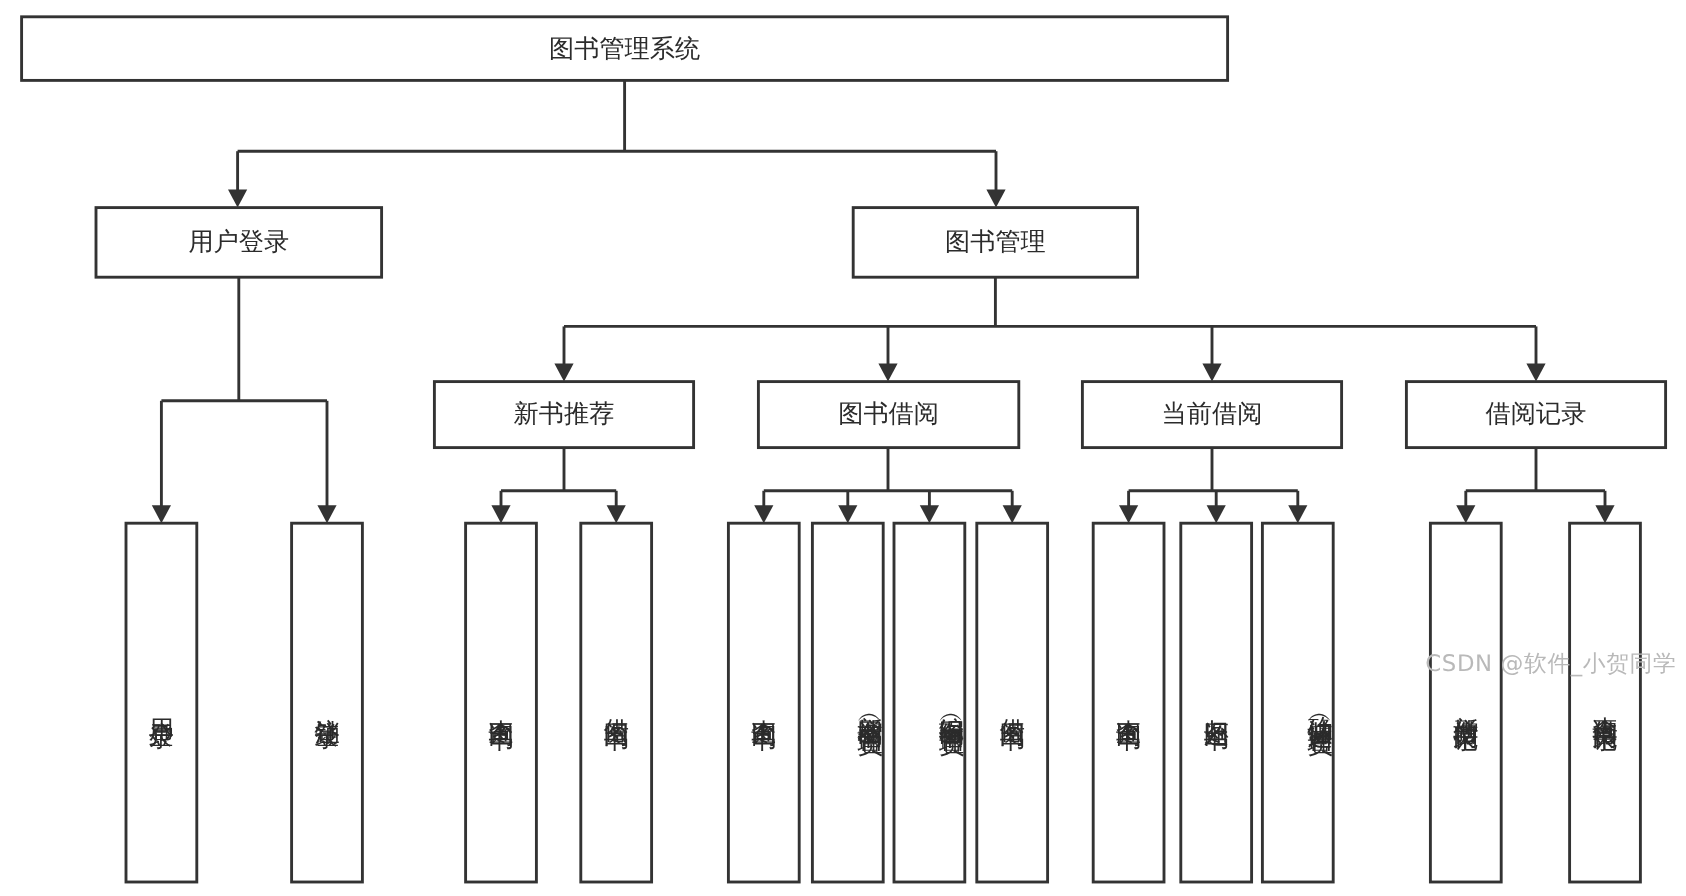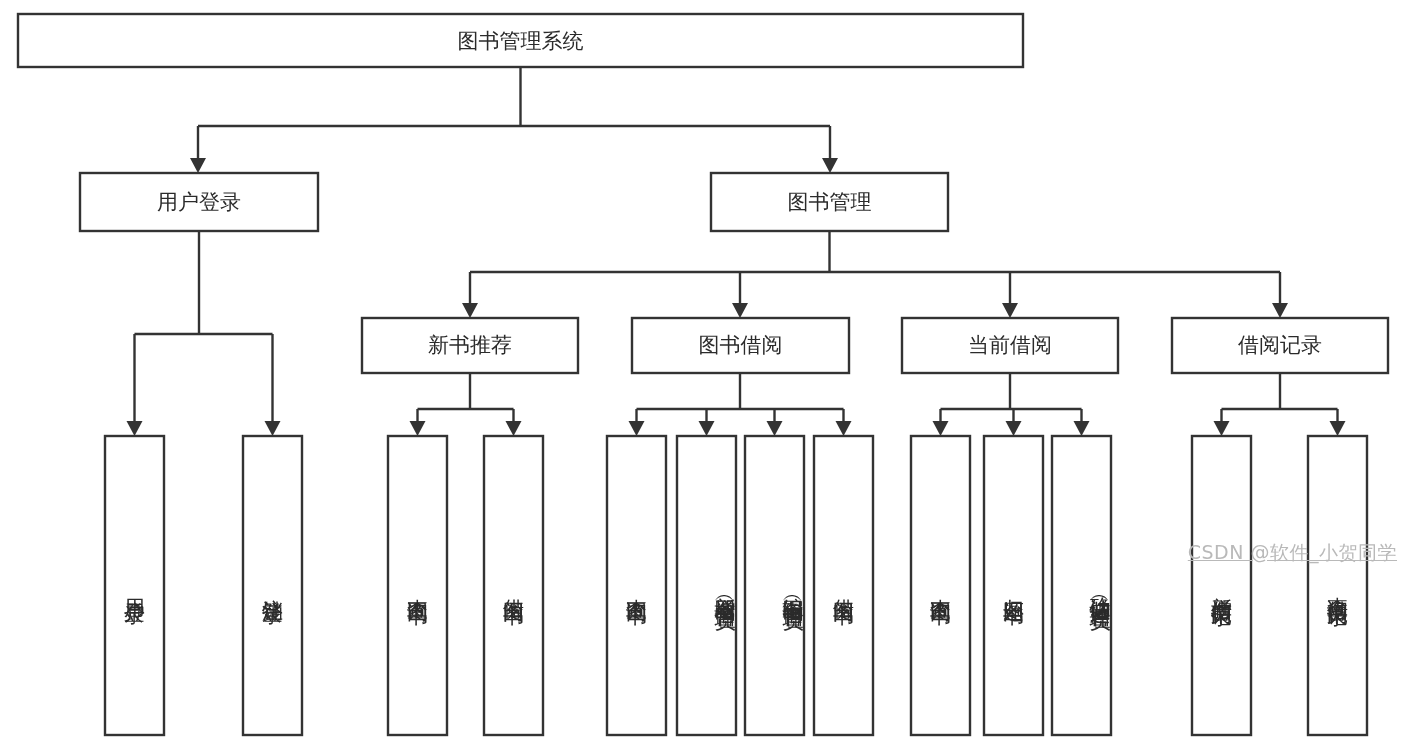--- a/index.html
+++ b/index.html
@@ -68,21 +68,20 @@
   }
   .watermark {
     position: absolute;
     right: 8px;
     bottom: 4px;
     font-family: "DejaVu Sans", "Liberation Sans", sans-serif;
     font-size: 19px;
     color: #b9b9b9;
     white-space: nowrap;
     letter-spacing: 0.5px;
-    text-decoration: underline;
   }
 </style>
 </head>
 <body>
 
 <div id="diagram-root">
 
   <svg class="flow" viewBox="0 0 1405 747" xmlns="http://www.w3.org/2000/svg">
 
     <g>

